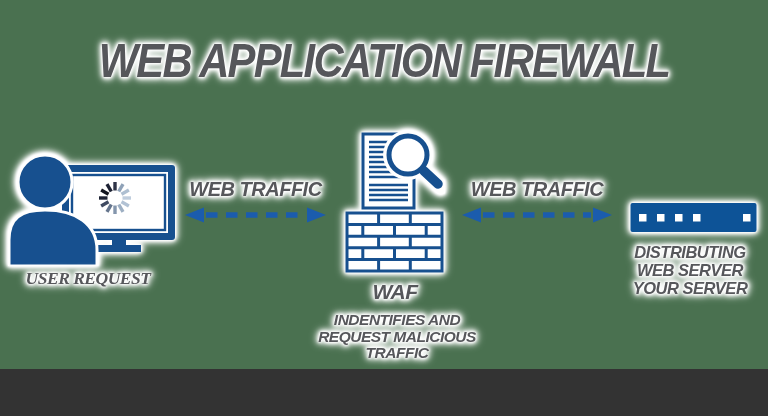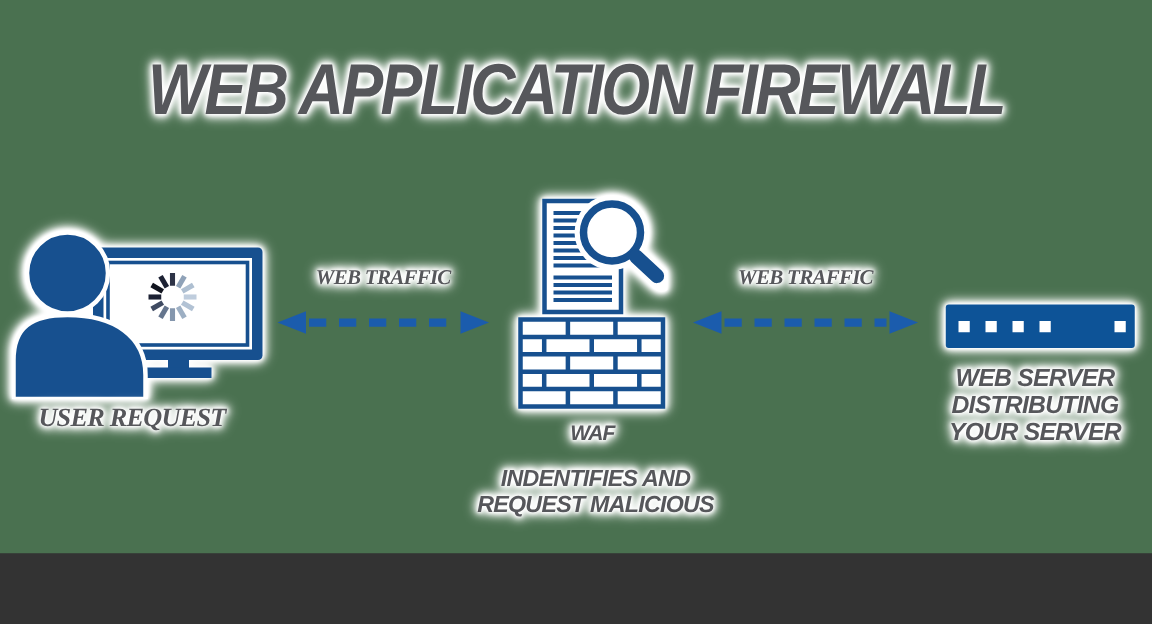--- a/index.html
+++ b/index.html
@@ -19,23 +19,23 @@
   .halo{filter:drop-shadow(0 0 1px var(--halo)) drop-shadow(0 0 1.5px var(--halo)) drop-shadow(0 0 2.5px var(--halo)) drop-shadow(0 0 3.5px var(--halo));}
   .abs{position:absolute;}
   .gtext{
     color:var(--text-gray);font-weight:bold;font-style:italic;
     text-align:center;letter-spacing:-0.5px;line-height:1.05;
   }
   .title{
     left:0;right:0;top:36px;font-size:48px;letter-spacing:-2px;
     transform:scaleX(0.87);transform-origin:50% 50%;white-space:nowrap;
   }
-  .label{font-size:14px;}
+  .label{font-size:21px;}
   .user-label{left:8px;width:160px;top:269px;font-size:17.5px;font-family:Liberation Serif, serif;}
-  .traffic-label{font-size:14px;font-family:Liberation Serif, serif;}
+  .traffic-label{font-size:20px;}
   .traffic-left{left:185px;width:141px;top:179px;}
   .traffic-right{left:462px;width:150px;top:179px;}
   .waf-label{left:345px;width:100px;top:281px;}
   .waf-desc{left:305px;width:184px;top:312px;font-size:15.5px;line-height:16.5px;text-align:center;}
   .server-label{left:612px;width:156px;top:243px;font-size:16.5px;line-height:18px;}
   .user-icon{left:8px;top:148px;}
   .waf-icon{left:345px;top:126px;width:100px;height:148px;}
   .server-icon{left:630px;top:202px;}
   .arrow-left{left:185px;top:207px;}
   .arrow-right{left:462px;top:207px;}
@@ -139,20 +139,21 @@
         <line x1="81.2" y1="36.8" x2="81.2" y2="48.4"></line>
         <line x1="33.6" y1="48.4" x2="33.6" y2="60"></line>
         <line x1="65.3" y1="48.4" x2="65.3" y2="60"></line>
       </g>
     </svg>
   </div>
   <div class="abs gtext label waf-label halo">WAF</div>
   <div class="abs gtext waf-desc halo">
     <div>INDENTIFIES AND</div>
     <div>REQUEST MALICIOUS</div>
+    <div>TRAFFIC</div>
   </div>
 
   <div class="abs gtext traffic-label traffic-right halo">WEB TRAFFIC</div>
   <svg class="abs arrow-right" width="150" height="16" viewBox="0 0 150 16">
     <polygon class="f-arrow" points="0,8 19,0.5 19,15.5"></polygon>
     <line class="s-arrow" x1="21" y1="8" x2="129" y2="8" stroke-width="5.5" stroke-dasharray="11.5 8.5"></line>
     <polygon class="f-arrow" points="150,8 131,0.5 131,15.5"></polygon>
   </svg>
 
   <div class="abs server-icon halo">
@@ -161,18 +162,18 @@
       <g class="f-white">
         <rect x="9" y="12" width="7.5" height="7.5"></rect>
         <rect x="27" y="12" width="7.5" height="7.5"></rect>
         <rect x="45" y="12" width="7.5" height="7.5"></rect>
         <rect x="63" y="12" width="7.5" height="7.5"></rect>
         <rect x="113" y="12" width="7.5" height="7.5"></rect>
       </g>
     </svg>
   </div>
   <div class="abs gtext server-label halo">
+    <div>DISTRIBUTING</div>
     <div>WEB SERVER</div>
-    <div>DISTRIBUTING</div>
     <div>YOUR SERVER</div>
   </div>
 
 </div>
 
 </body></html>

